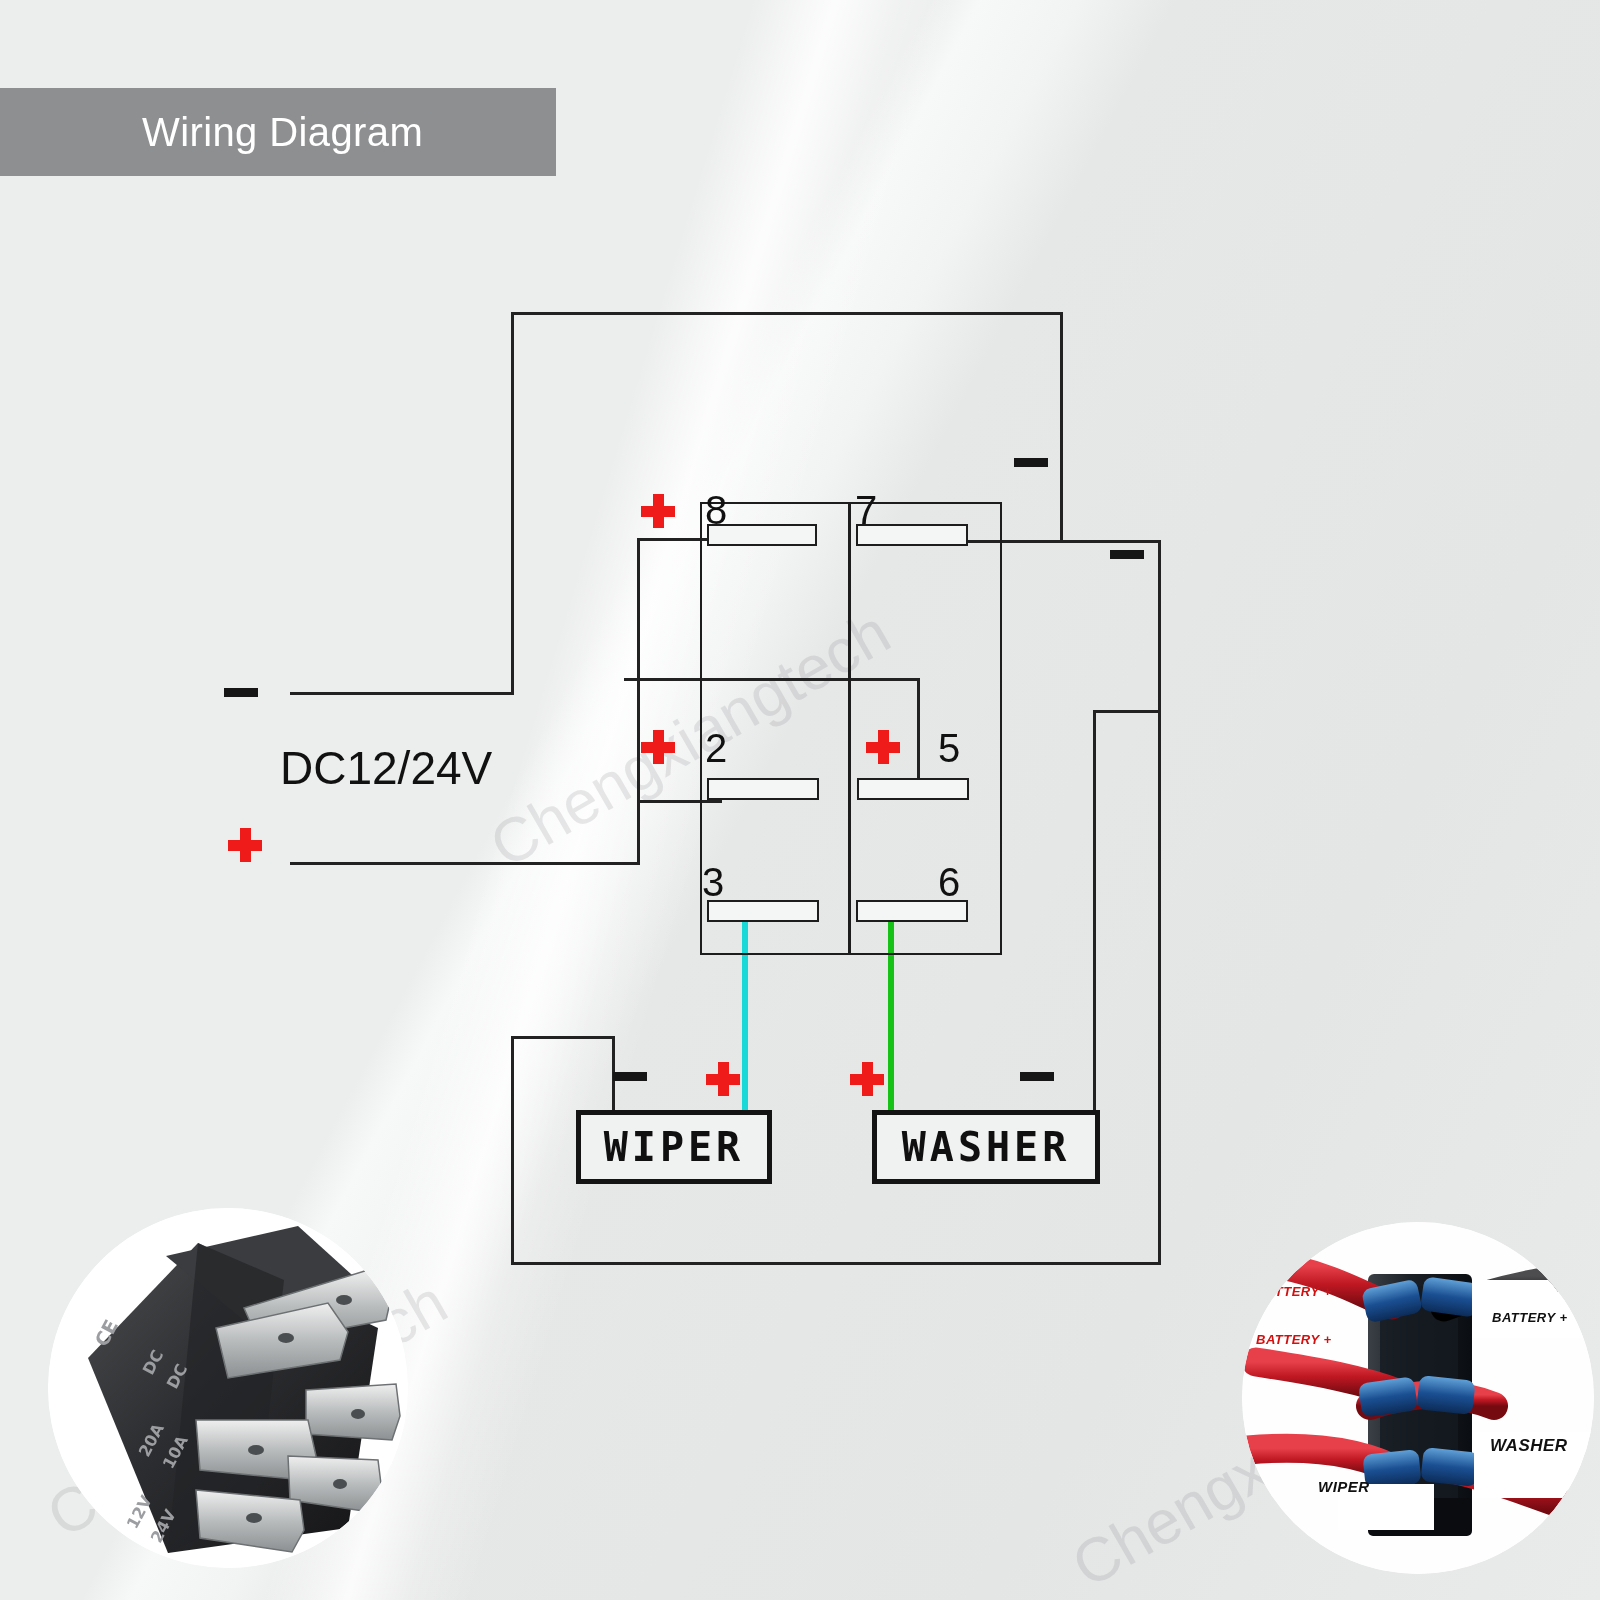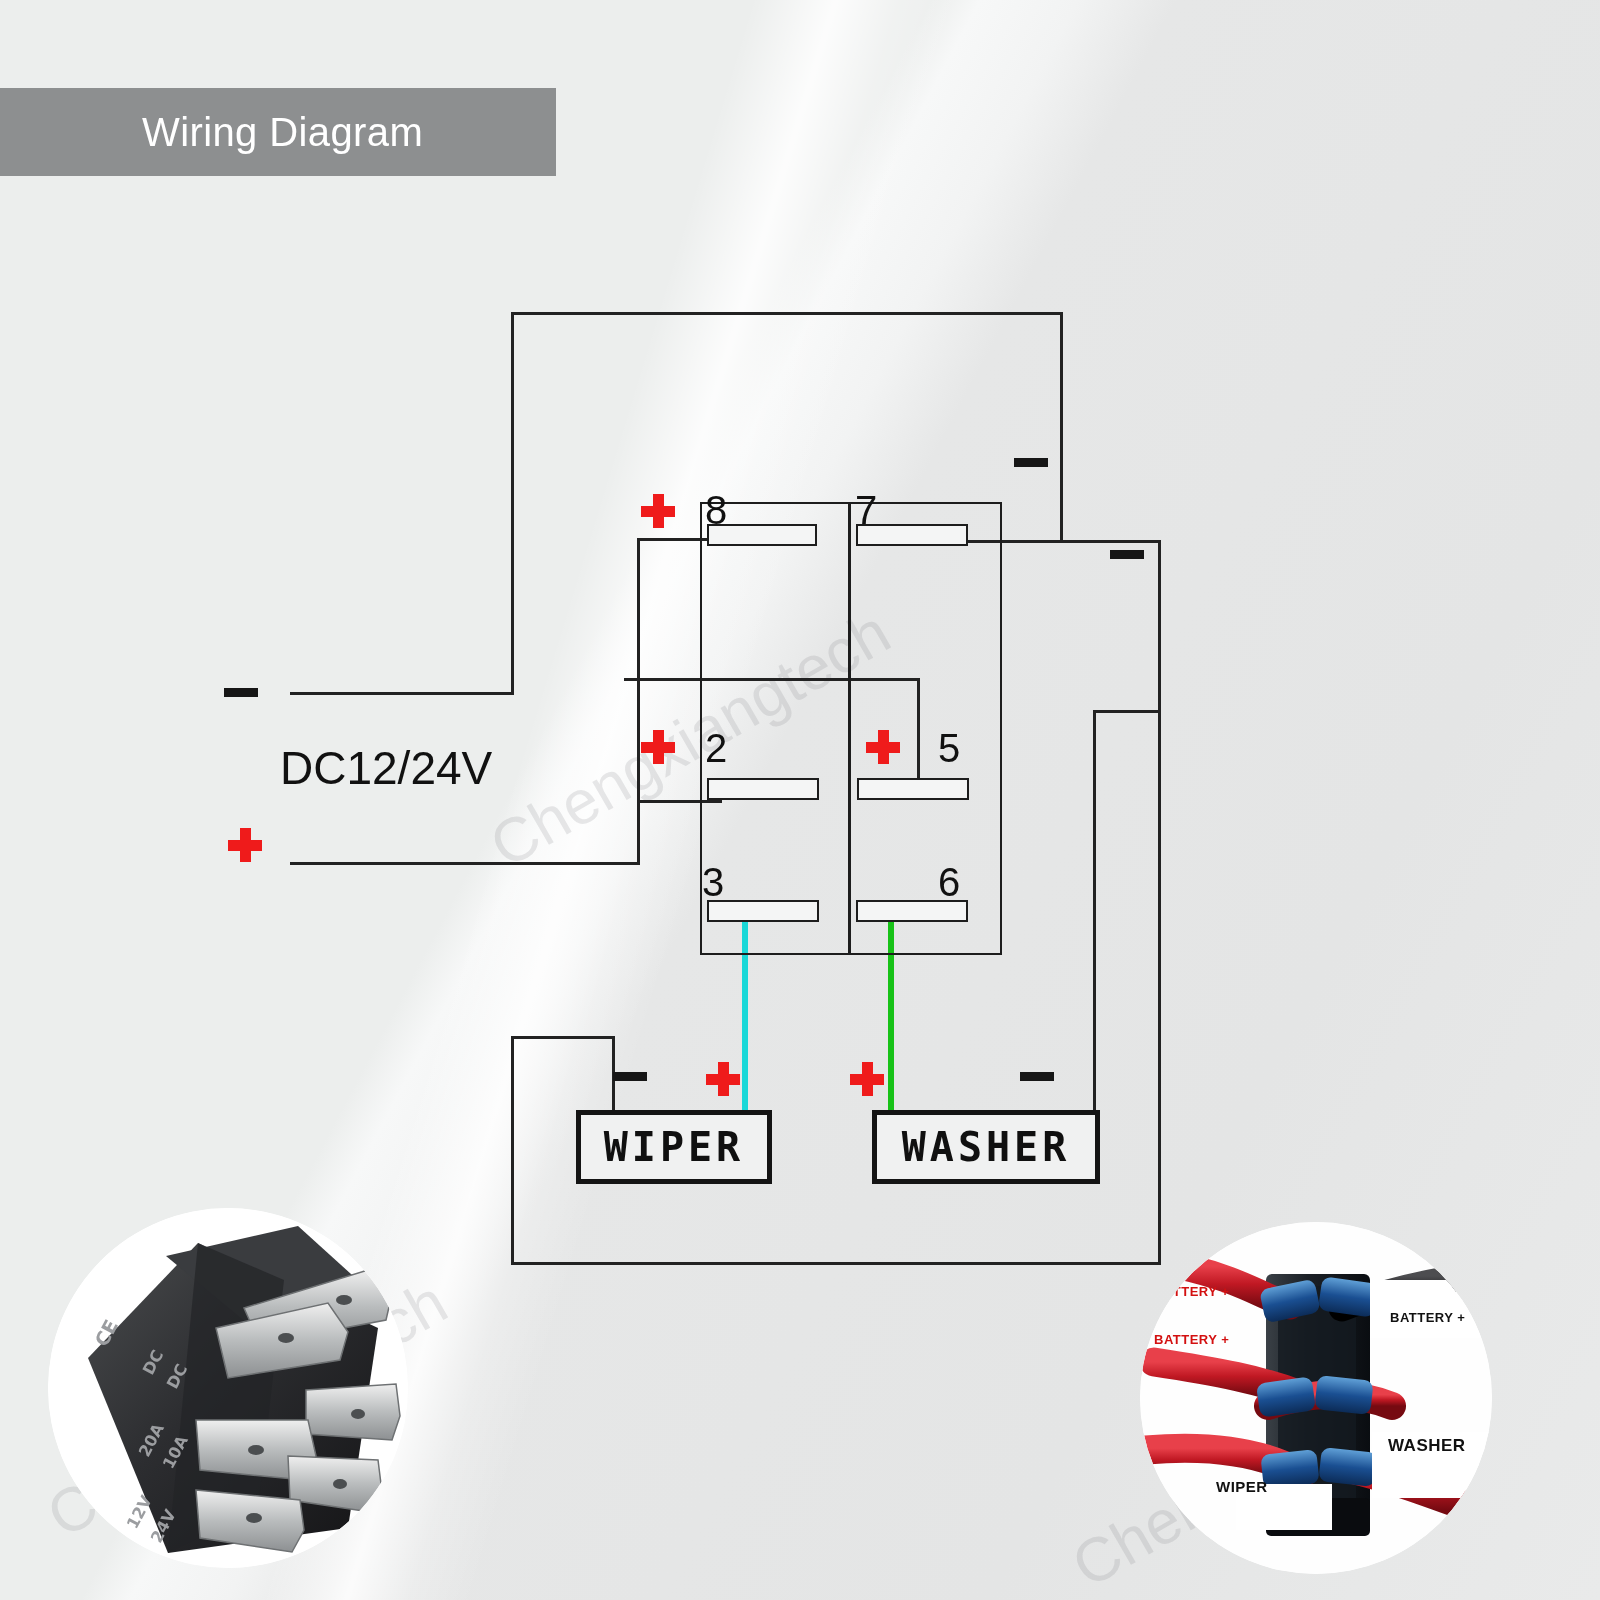--- a/index.html
+++ b/index.html
@@ -53,21 +53,21 @@
                 color:#101010;letter-spacing:4px;}
   #wiper-box{left:576px;top:1110px;width:196px;height:74px;}
   #washer-box{left:872px;top:1110px;width:228px;height:74px;}
 
   
   #dc-label{position:absolute;left:280px;top:740px;font-size:46px;color:#111;line-height:56px;}
 
   
   .inset{position:absolute;border-radius:50%;overflow:hidden;background:#fff;}
   #inset-left{left:48px;top:1208px;width:360px;height:360px;}
-  #inset-right{left:1140px;top:1222px;width:352px;height:352px;}
+  #inset-right{left:1242px;top:1222px;width:352px;height:352px;font-style:italic;}
 
   .ph-label{position:absolute;font-size:13px;font-weight:700;letter-spacing:.5px;white-space:nowrap;}
   .ph-red{color:#d31010;}
   .ph-black{color:#111;}
 </style>
 </head>
 <body>
 
 <div id="bg-base"></div>
 <div id="bg-sheen"></div>

